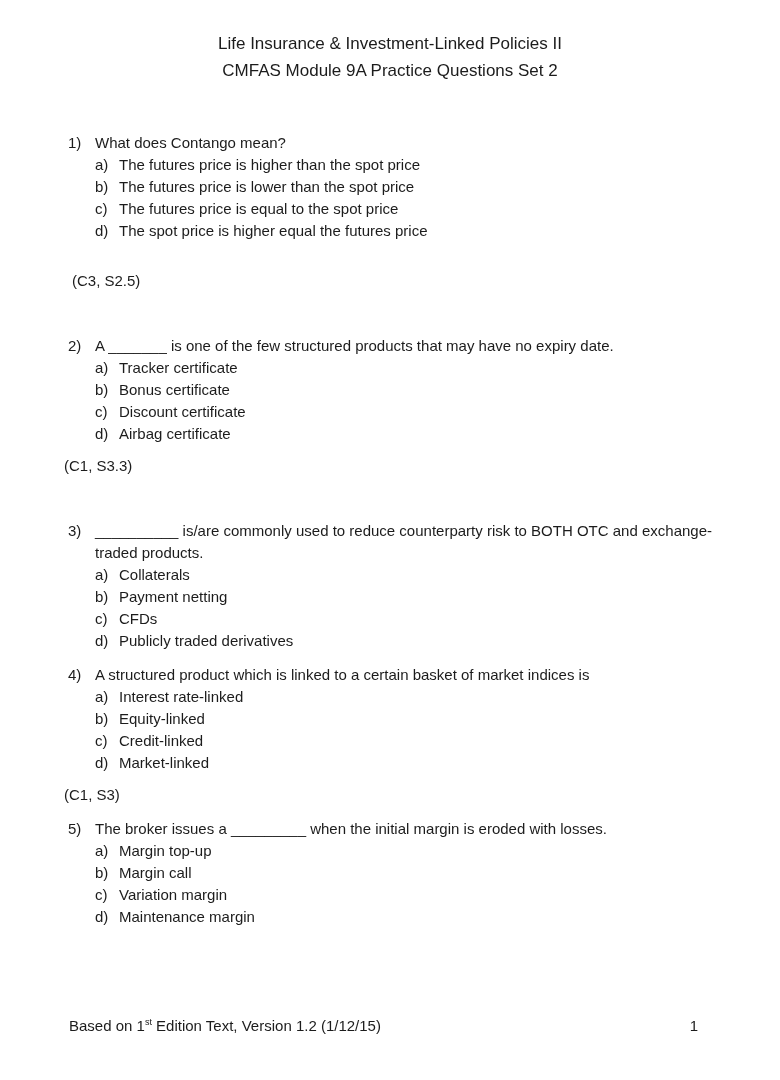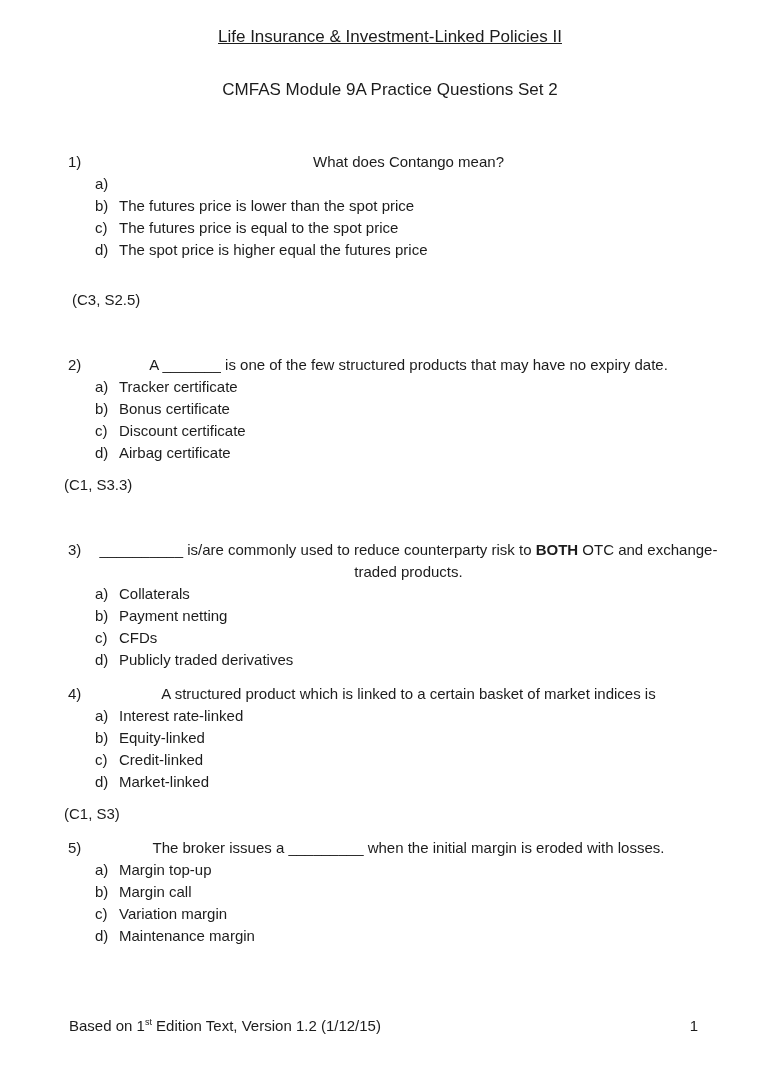--- a/index.html
+++ b/index.html
@@ -16,39 +16,39 @@
     height: 1080px;
     overflow: hidden;
     background: #ffffff;
   }
   .doc-title {
     text-align: center;
     font-size: 17px;
     line-height: 22px;
     font-weight: 400;
   }
-  .title-1 { padding-top: 26px; text-decoration: underline; }
-  .title-2 { margin-top: 31px; }
+  .title-1 { padding-top: 33px; }
+  .title-2 { margin-top: 5px; }
   .content {
     padding: 50px 58px 0 64px;
     font-size: 15px;
     line-height: 22px;
   }
   .q-line { display: flex; margin-left: 4px; }
   .q-num { flex: 0 0 27px; }
-  .q-text { flex: 1; text-align: center; }
+  .q-text { flex: 1; }
   .options { margin-left: 31px; }
   .option { display: flex; }
   .opt-letter { flex: 0 0 24px; }
   .ref { margin-top: 10px; }
   .ref.lead-space { padding-left: 8px; margin-top: 28px; }
   .question + .question { margin-top: 43px; }
   .question:nth-child(4),
   .question:nth-child(5) { margin-top: 12px; }
-  .bold { font-weight: 700; }
+  .bold { font-weight: 400; }
   .footer {
     position: absolute;
     left: 69px;
     right: 82px;
     top: 1016px;
     display: flex;
     justify-content: space-between;
     font-size: 15px;
     line-height: 20px;
   }
@@ -65,20 +65,21 @@
 
   <div class="content" id="questions-list">
       <div class="question">
         <div class="q-line">
           <span class="q-num">1)</span>
           <span class="q-text"><span>What does Contango mean?</span></span>
         </div>
         <div class="options">
           <div class="option">
             <span class="opt-letter">a)</span>
+            <span class="opt-text">The futures price is higher than the spot price</span>
           </div>
           <div class="option">
             <span class="opt-letter">b)</span>
             <span class="opt-text">The futures price is lower than the spot price</span>
           </div>
           <div class="option">
             <span class="opt-letter">c)</span>
             <span class="opt-text">The futures price is equal to the spot price</span>
           </div>
           <div class="option">

